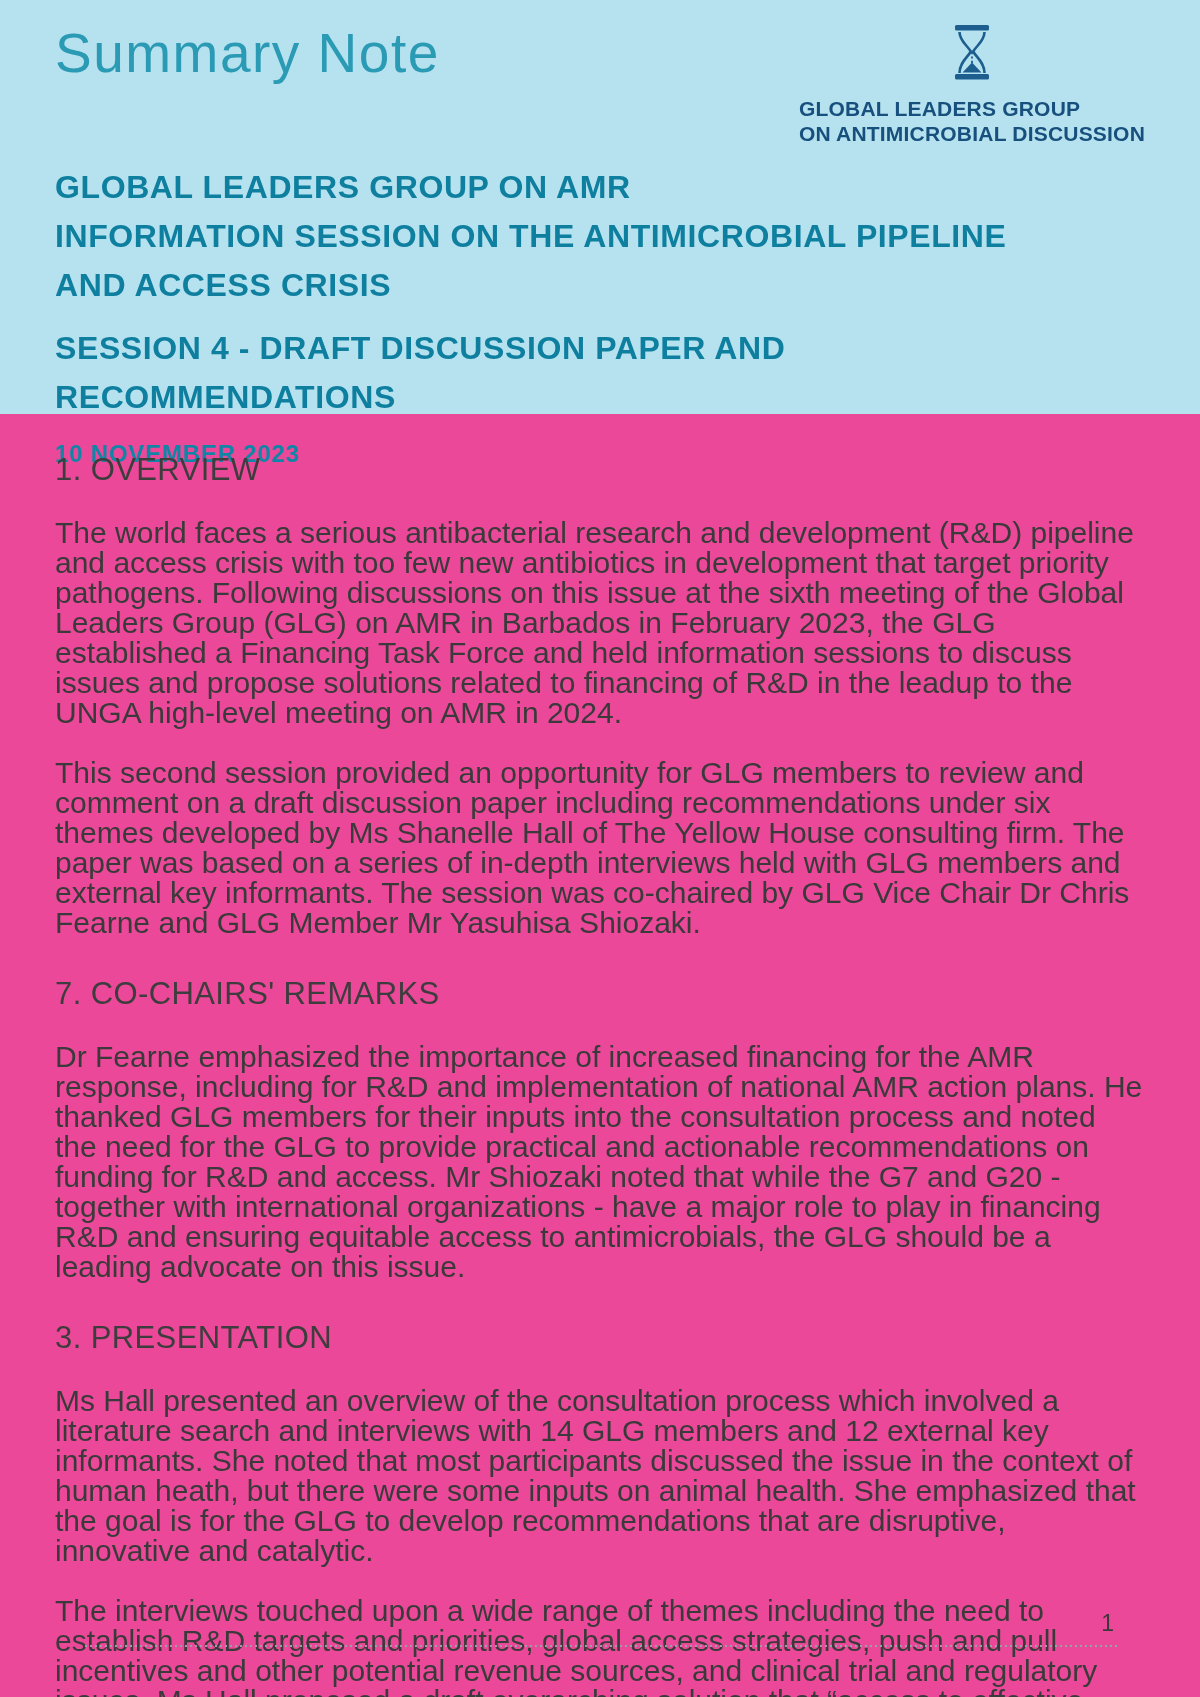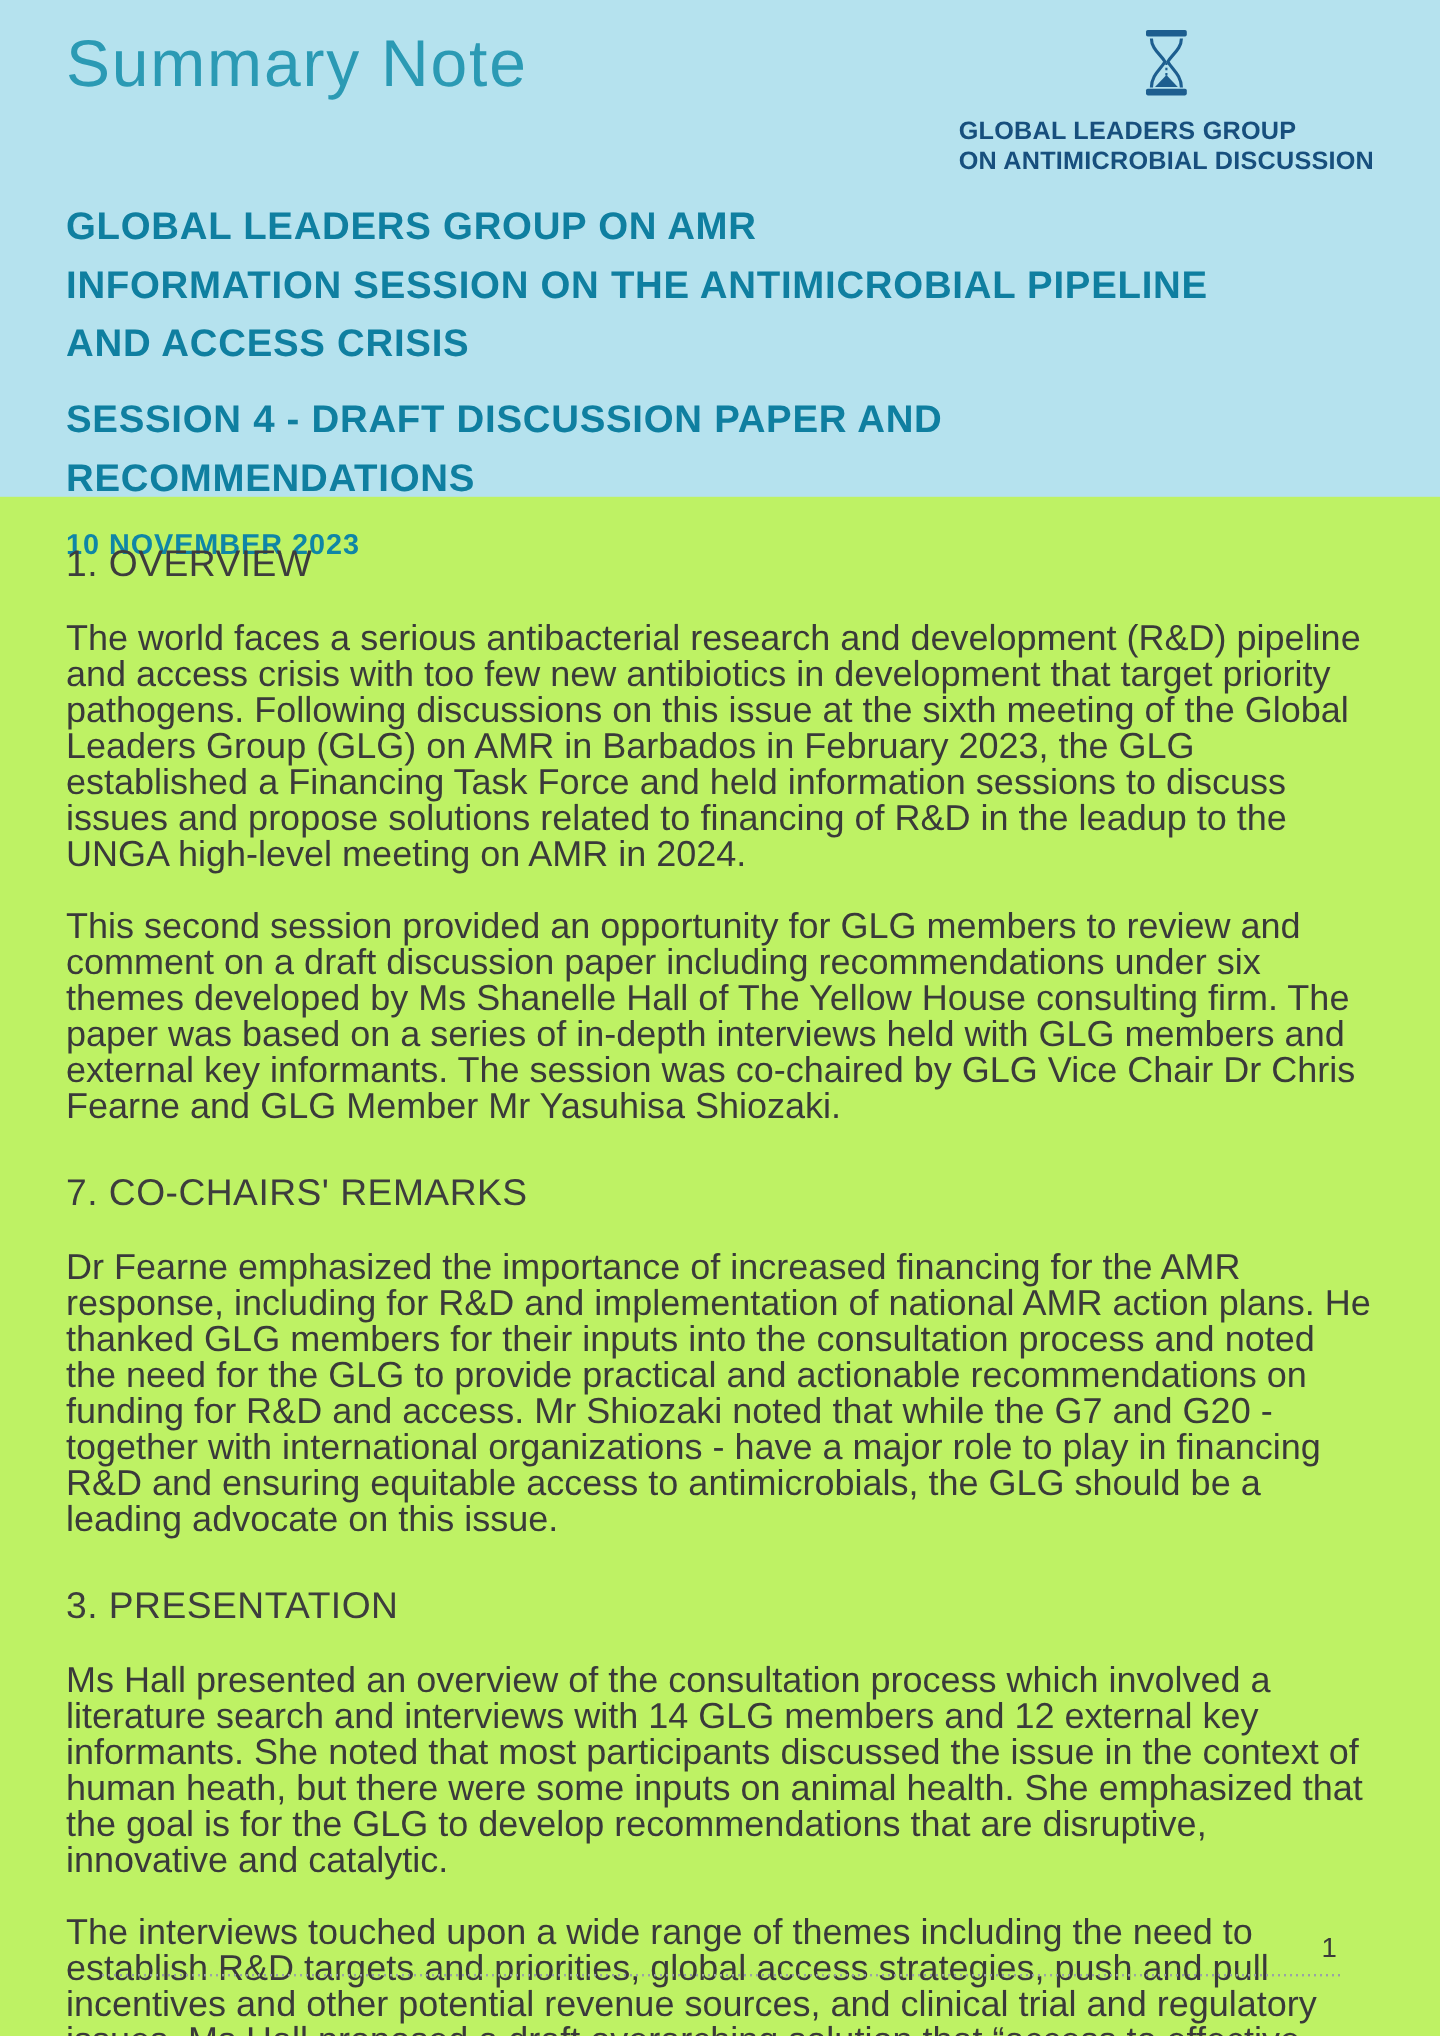--- a/index.html
+++ b/index.html
@@ -1,21 +1,21 @@
 <!DOCTYPE html>
 <html><head>
 <meta charset="utf-8">
 <style>
   * { margin: 0; padding: 0; box-sizing: border-box; }
   html, body { background: #e8e8e8; }
   .page {
     width: 1200px;
     height: 1697px;
     margin: 0 auto;
-    background: #bef264;
+    background: #ec4899;
     position: relative;
     overflow: hidden;
     font-family: "Liberation Sans", sans-serif;
   }
   
   .doc-header {
     background: #b5e2ee;
     height: 414px;
     padding: 20px 55px 0 55px;
   }

